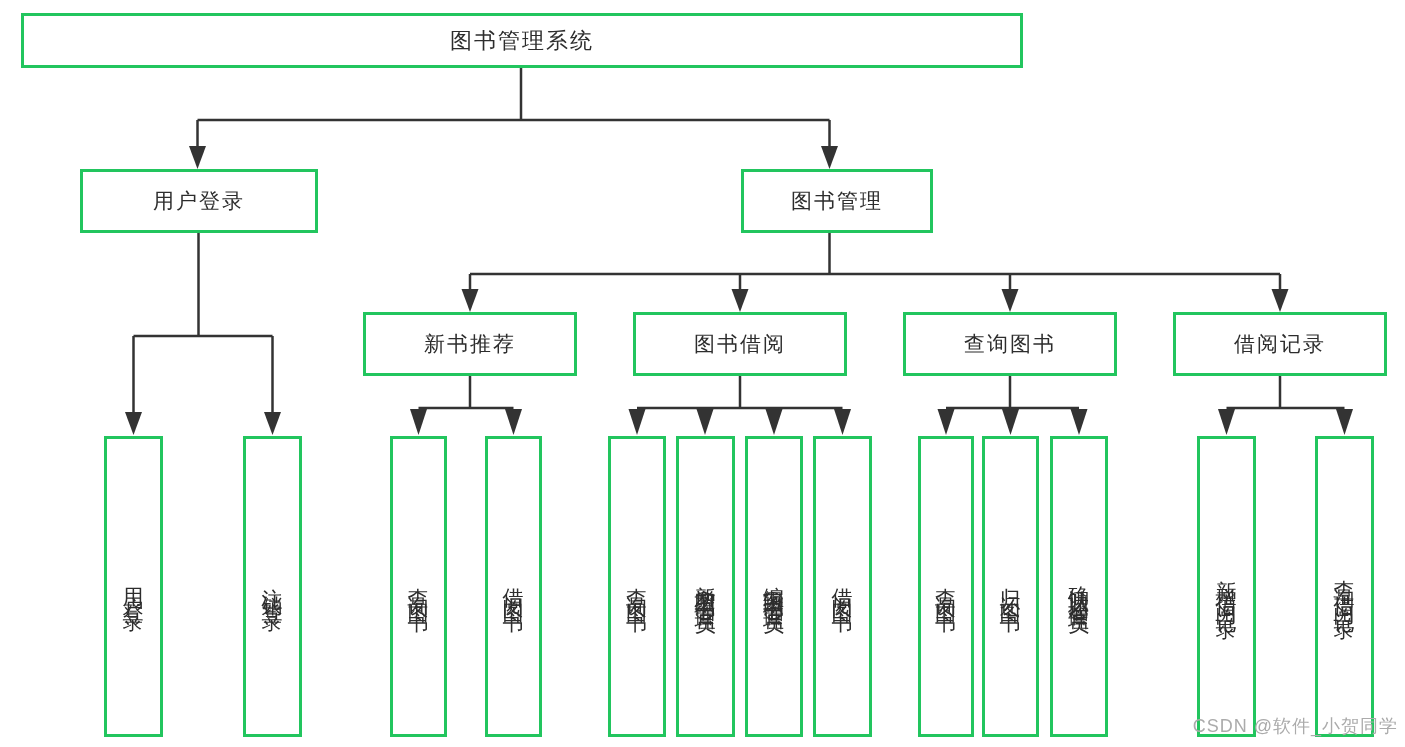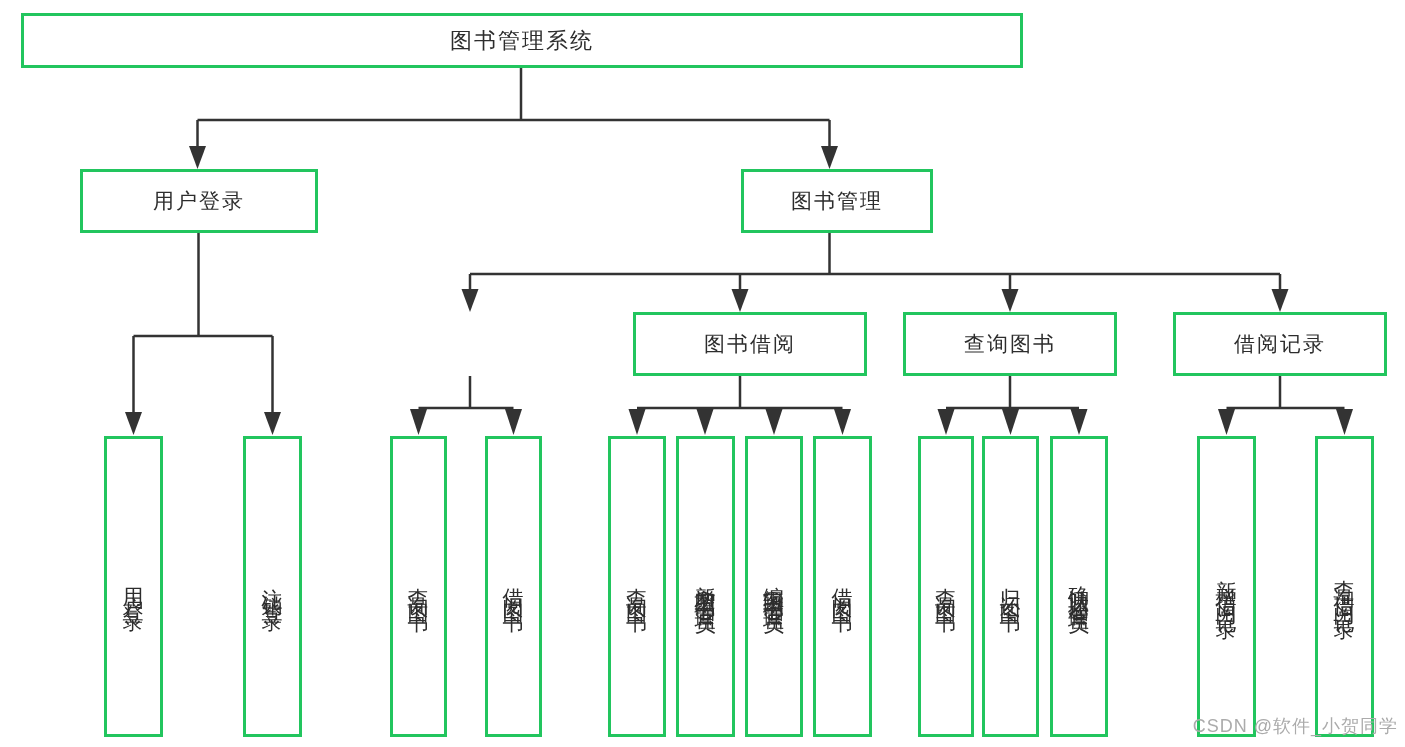--- a/index.html
+++ b/index.html
@@ -125,21 +125,24 @@
     <span class="hlabel">图书管理系统</span>
   </div>
 
   <div class="box" style="left:80px; top:169px; width:238px; height:64px;">
     <span class="hlabel">用户登录</span>
   </div>
   <div class="box" style="left:711px; top:169px; width:192px; height:64px;margin-left:30px;">
     <span class="hlabel">图书管理</span>
   </div>
 
-  <div class="box" style="left:633px; top:312px; width:234px; height:64px;">
+  <div class="box" style="left:363px; top:312px; width:214px; height:64px;">
+    <span class="hlabel">新书推荐</span>
+  </div>
+  <div class="box" style="left:633px; top:312px; width:214px; height:64px;">
     <span class="hlabel">图书借阅</span>
   </div>
   <div class="box" style="left:903px; top:312px; width:214px; height:64px;">
     <span class="hlabel">查询图书</span>
   </div>
   <div class="box" style="left:1173px; top:312px; width:214px; height:64px;">
     <span class="hlabel">借阅记录</span>
   </div>
 
   <div class="box vbox" style="left:104px; top:436px; width:59px; height:301px;">

